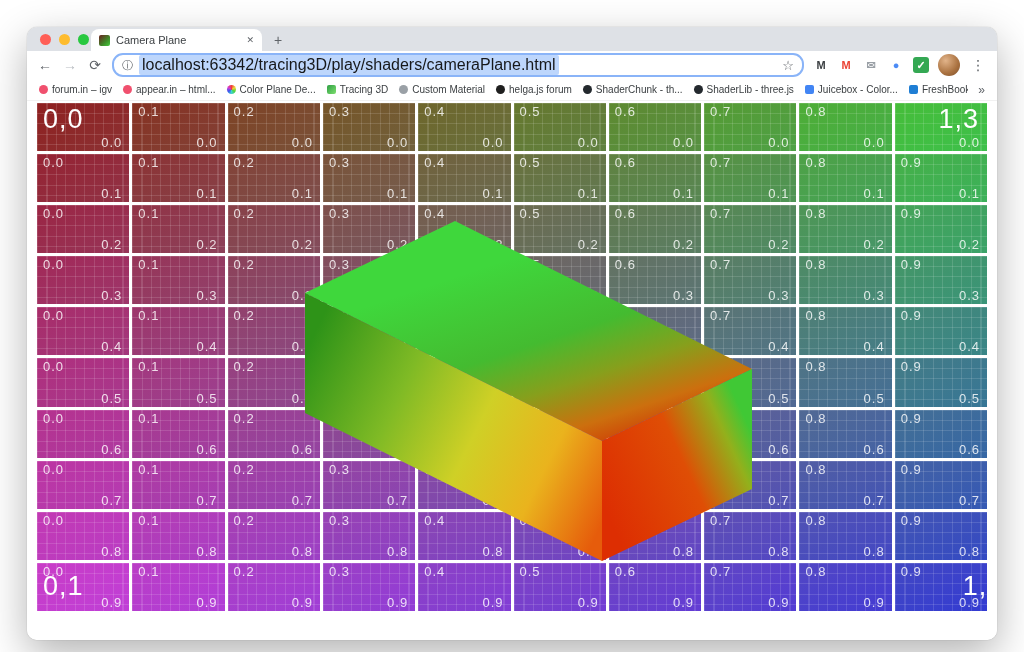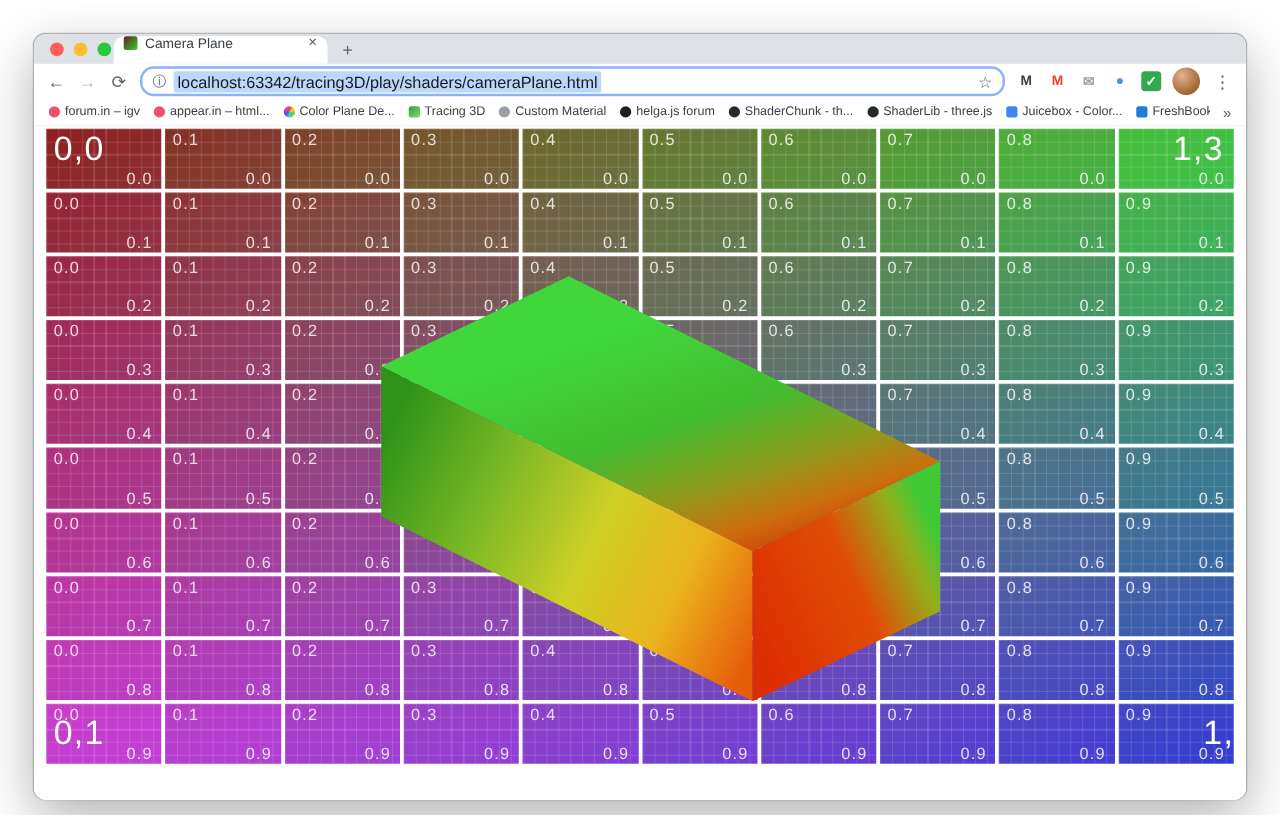--- a/index.html
+++ b/index.html
@@ -7,33 +7,33 @@
   .page{width:1024px;height:652px;position:relative;background:#ffffff;font-family:"Liberation Sans",sans-serif;}
   .window{position:absolute;left:27px;top:27px;width:970px;height:613px;border-radius:10px;overflow:hidden;
           background:#ffffff;display:flex;flex-direction:column;
           box-shadow:0 14px 42px rgba(0,0,0,.30),0 0 1px rgba(0,0,0,.40);}
   
   .tabstrip{height:24px;background:#dee1e6;flex:0 0 auto;display:flex;align-items:flex-end;position:relative;}
   .traffic{position:absolute;left:13px;top:7px;display:flex;gap:8px;}
   .light{width:11px;height:11px;border-radius:50%;}
   .light.red{background:#ff5f57}.light.yellow{background:#febc2e}.light.green{background:#28c840}
   .tab{margin-left:64px;width:155px;height:22px;background:#ffffff;border-radius:8px 8px 0 0;
-       display:flex;align-items:flex-start;padding:0 8px;gap:6px;}
+       display:flex;align-items:center;padding:0 8px;gap:6px;}
   .favicon{width:11px;height:11px;border-radius:2px;background:linear-gradient(135deg,#6a1f1f 0%,#3f8a2a 60%,#44cc3c 100%);flex:0 0 auto;}
   .tab-title{font-size:11px;color:#3c4043;flex:1;white-space:nowrap;overflow:hidden;}
   .tab-close{font-size:9px;color:#5f6368;cursor:default;}
   .newtab{font-size:14px;color:#5f6368;padding:0 12px;height:22px;display:flex;align-items:center;}
   
   .toolbar{height:28px;background:#ffffff;flex:0 0 auto;display:flex;align-items:center;padding:0 10px;gap:9px;}
   .navbtn{font-size:14px;color:#5f6368;width:16px;text-align:center;}
   .navbtn.fwd{color:#b8bcc1;}
   .omnibox{flex:1;height:20px;border-radius:11px;border:2px solid #8ab4f8;background:#fff;
            display:flex;align-items:center;padding:0 8px;gap:6px;min-width:0;}
   .info{font-size:11px;color:#5f6368;flex:0 0 auto;}
-  .url{font-size:13px;color:#17181a;background:#bdd6fc;padding:1px 3px;border-radius:2px;
+  .url{font-size:16px;color:#17181a;background:#bdd6fc;padding:1px 3px;border-radius:2px;
        white-space:nowrap;overflow:hidden;}
   .star{margin-left:auto;font-size:13px;color:#5f6368;flex:0 0 auto;}
   .ext-icons{display:flex;align-items:center;gap:9px;}
   .ext{font-size:11px;width:16px;height:16px;display:flex;align-items:center;justify-content:center;
        border-radius:3px;font-weight:bold;}
   .avatar{width:22px;height:22px;border-radius:50%;background:radial-gradient(circle at 35% 30%,#e2b48a 0%,#a9713f 60%,#7c4f2c 100%);flex:0 0 auto;}
   .kebab{font-size:14px;color:#5f6368;padding:0 2px;}
   
   .bookmarks{height:21px;background:#ffffff;flex:0 0 auto;display:flex;align-items:center;
              padding:0 12px;gap:10px;border-bottom:1px solid #f1f1f1;}

